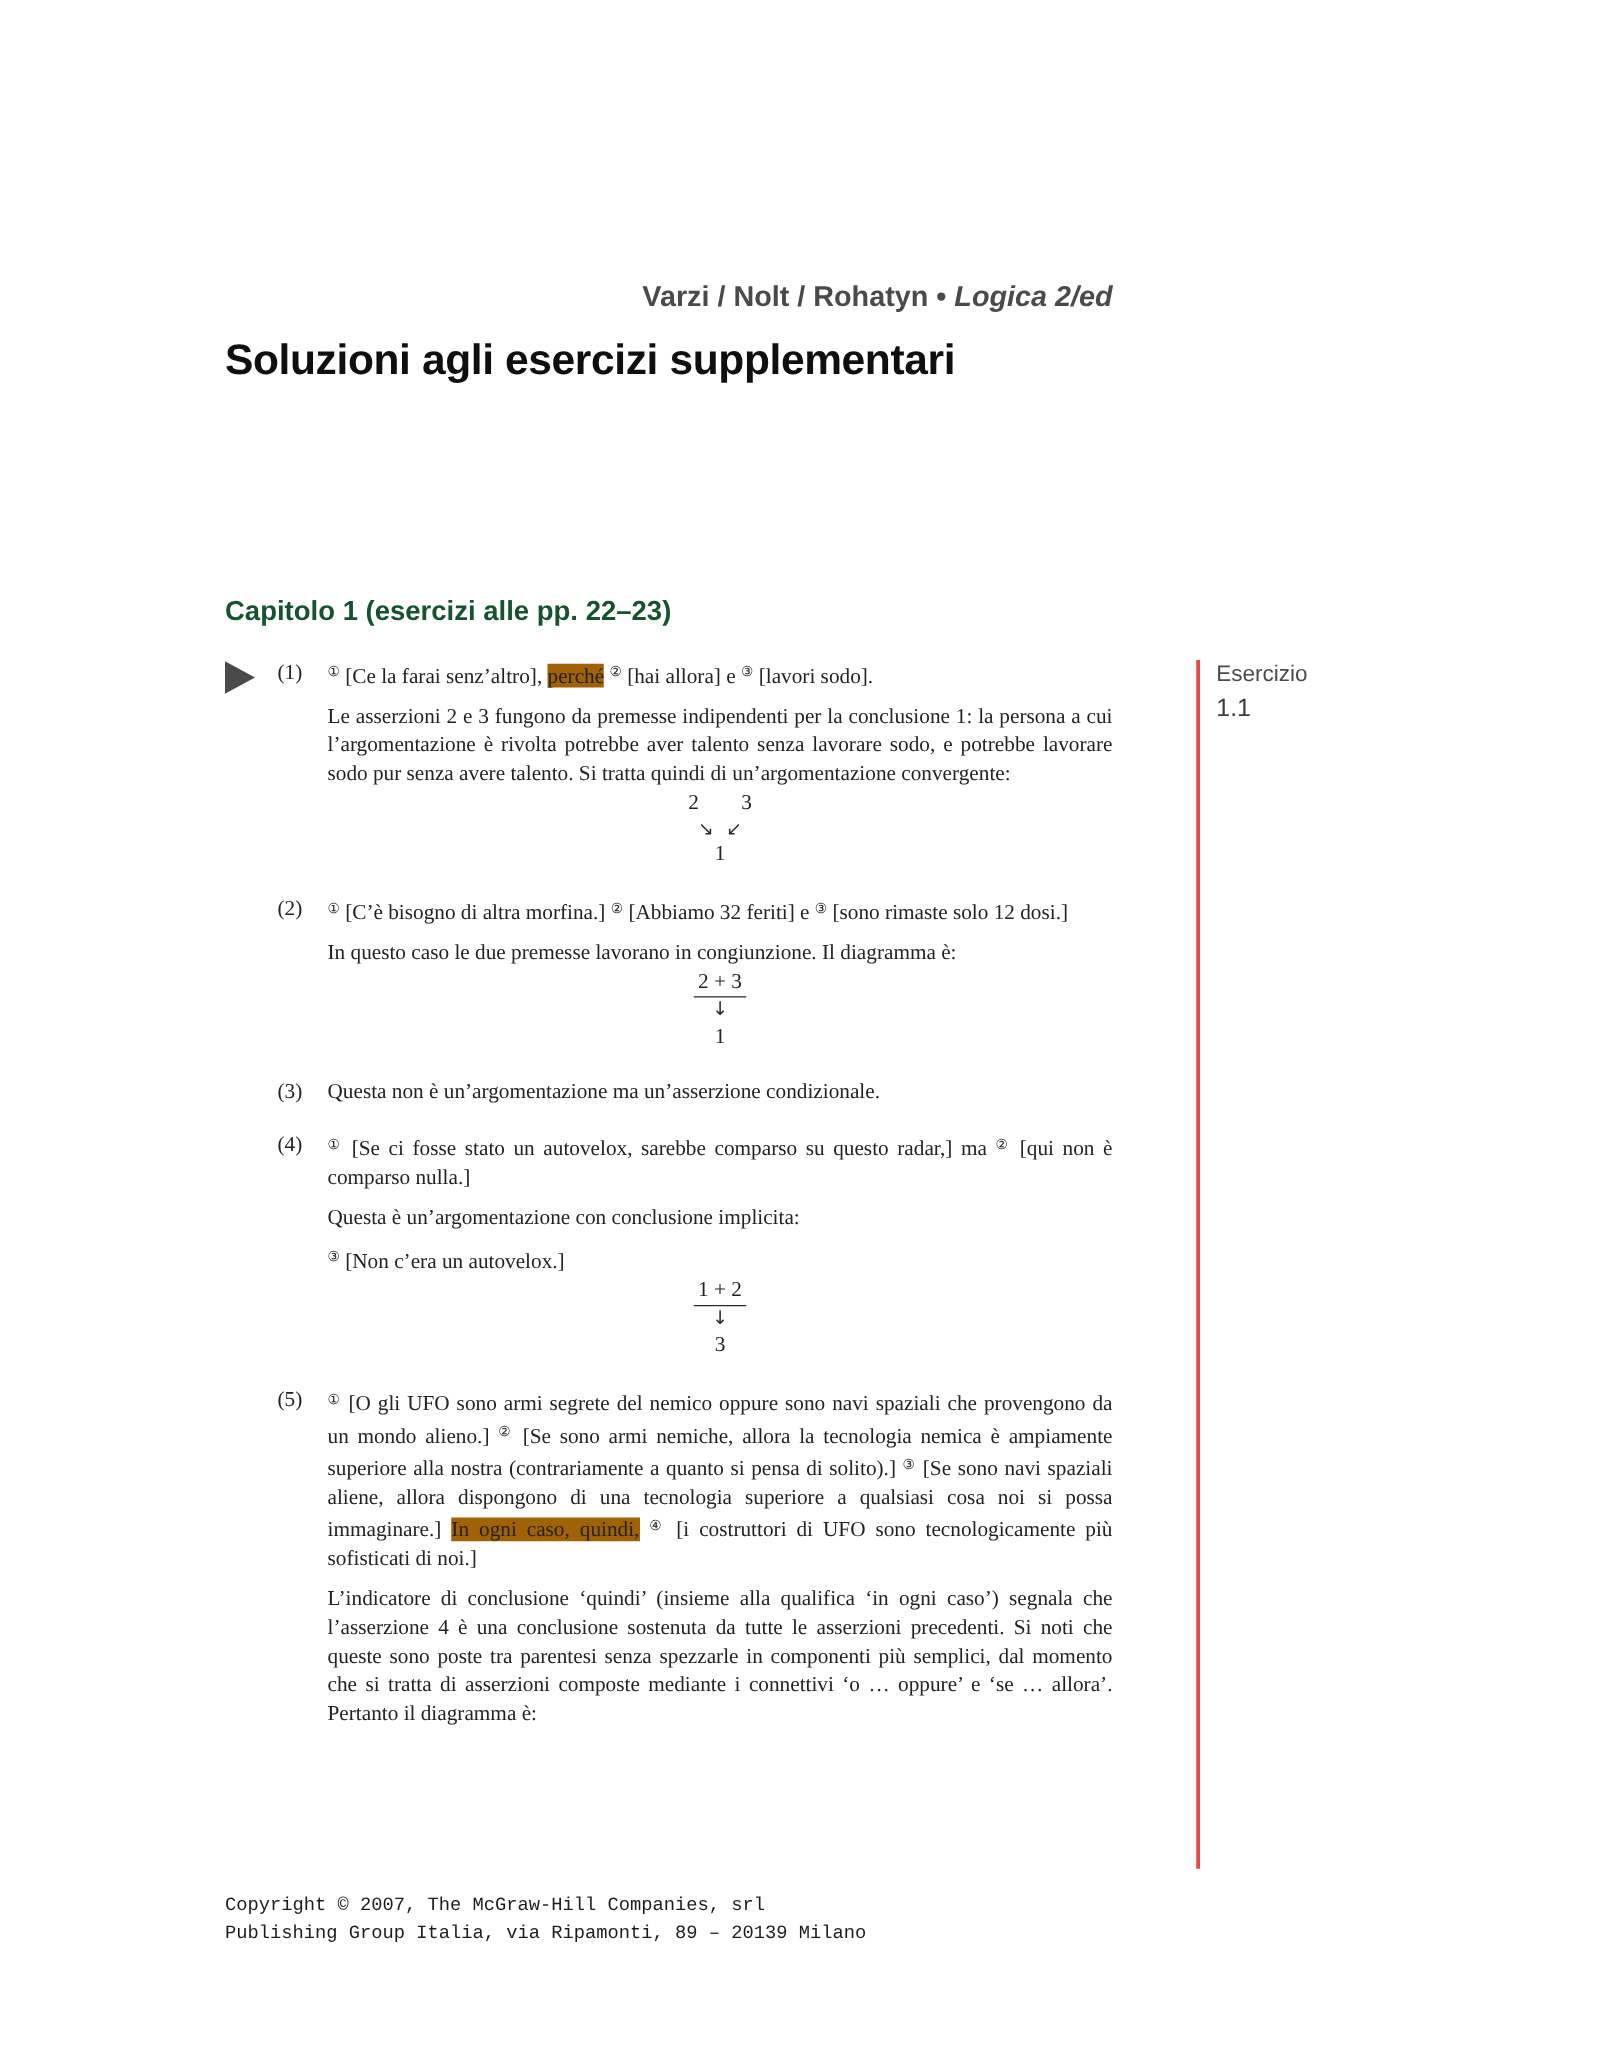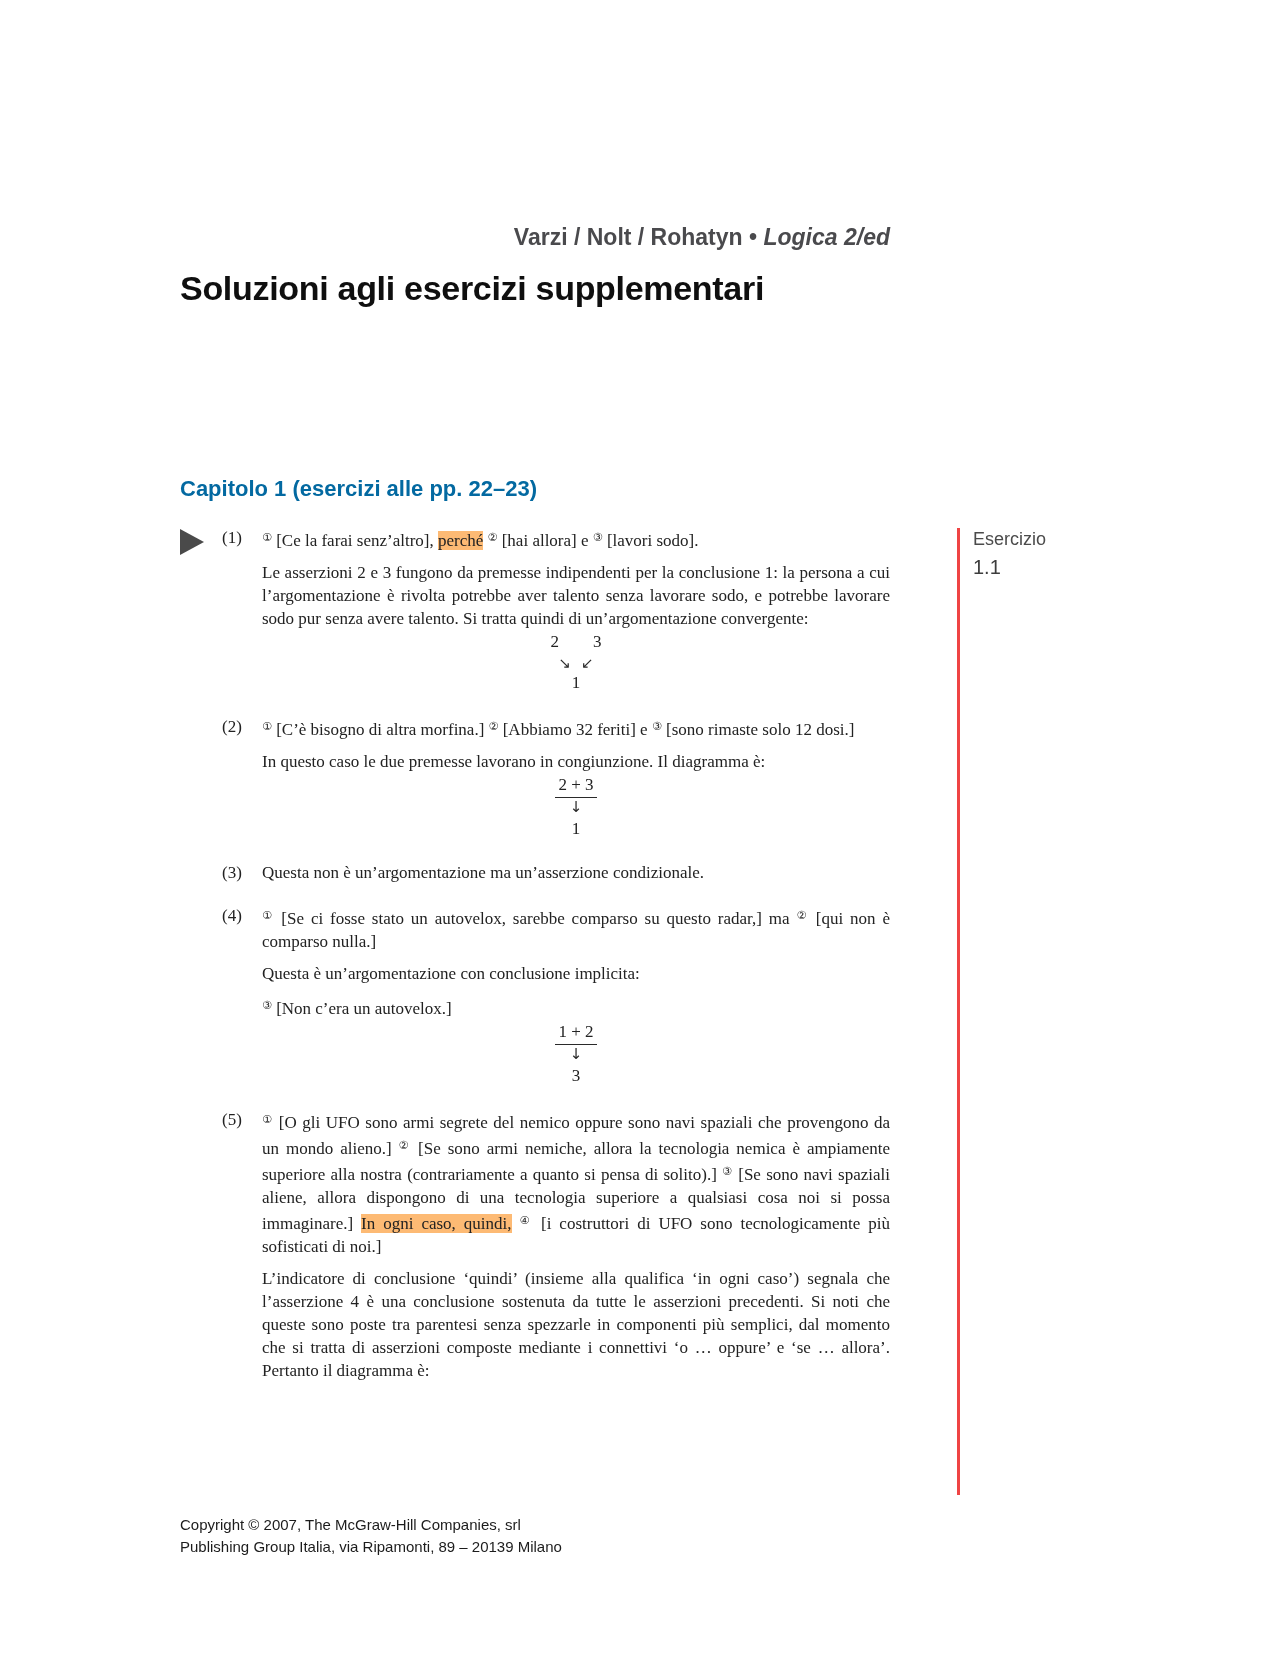--- a/index.html
+++ b/index.html
@@ -39,21 +39,21 @@
     line-height: 44px;
     color: #0f0f0f;
     letter-spacing: -0.3px;
   }
   h2.chapter {
     margin: 166px 0 16px 0;
     font-family: "Liberation Sans", sans-serif;
     font-weight: bold;
     font-size: 22px;
     line-height: 26px;
-    color: #0369a1;
+    color: #14532d;
   }
   .items {
     position: relative;
     margin-top: 24px;
   }
   .marker {
     position: absolute;
     left: 0;
     top: 3px;
     width: 0;
@@ -71,21 +71,21 @@
   .item + .item { margin-top: 20px; }
   .item .num {
     position: absolute;
     left: 42px;
     top: 0;
   }
   p { margin: 0; }
   .statement, .expl { text-align: justify; }
   .expl { margin-top: 9px; }
   .implicit { margin-top: 9px; }
-  .seg-hl { background: #fdba74; }
+  .seg-hl { background: #a16207; }
   .seg-sup {
     font-family: "DejaVu Sans", sans-serif;
     font-size: 11px;
     vertical-align: 5px;
   }
   .diagram {
     margin: 0 0 4px 0;
     text-align: center;
     font-size: 17px;
   }
@@ -124,21 +124,21 @@
     font-family: "Liberation Sans", sans-serif;
     font-weight: normal;
     color: #4b4b4b;
   }
   .ex-label { font-size: 18px; line-height: 22px; }
   .ex-num { font-size: 20px; line-height: 24px; margin-top: 5px; color: #3d3d3d; }
   footer {
     position: absolute;
     left: 180px;
     top: 1514px;
-    font-family: Liberation Sans, sans-serif;
+    font-family: Liberation Mono, monospace;
     font-size: 15px;
     line-height: 22px;
     color: #1c1c1c;
   }
 </style>
 </head>
 <body>
 
 <div class="content">
 

